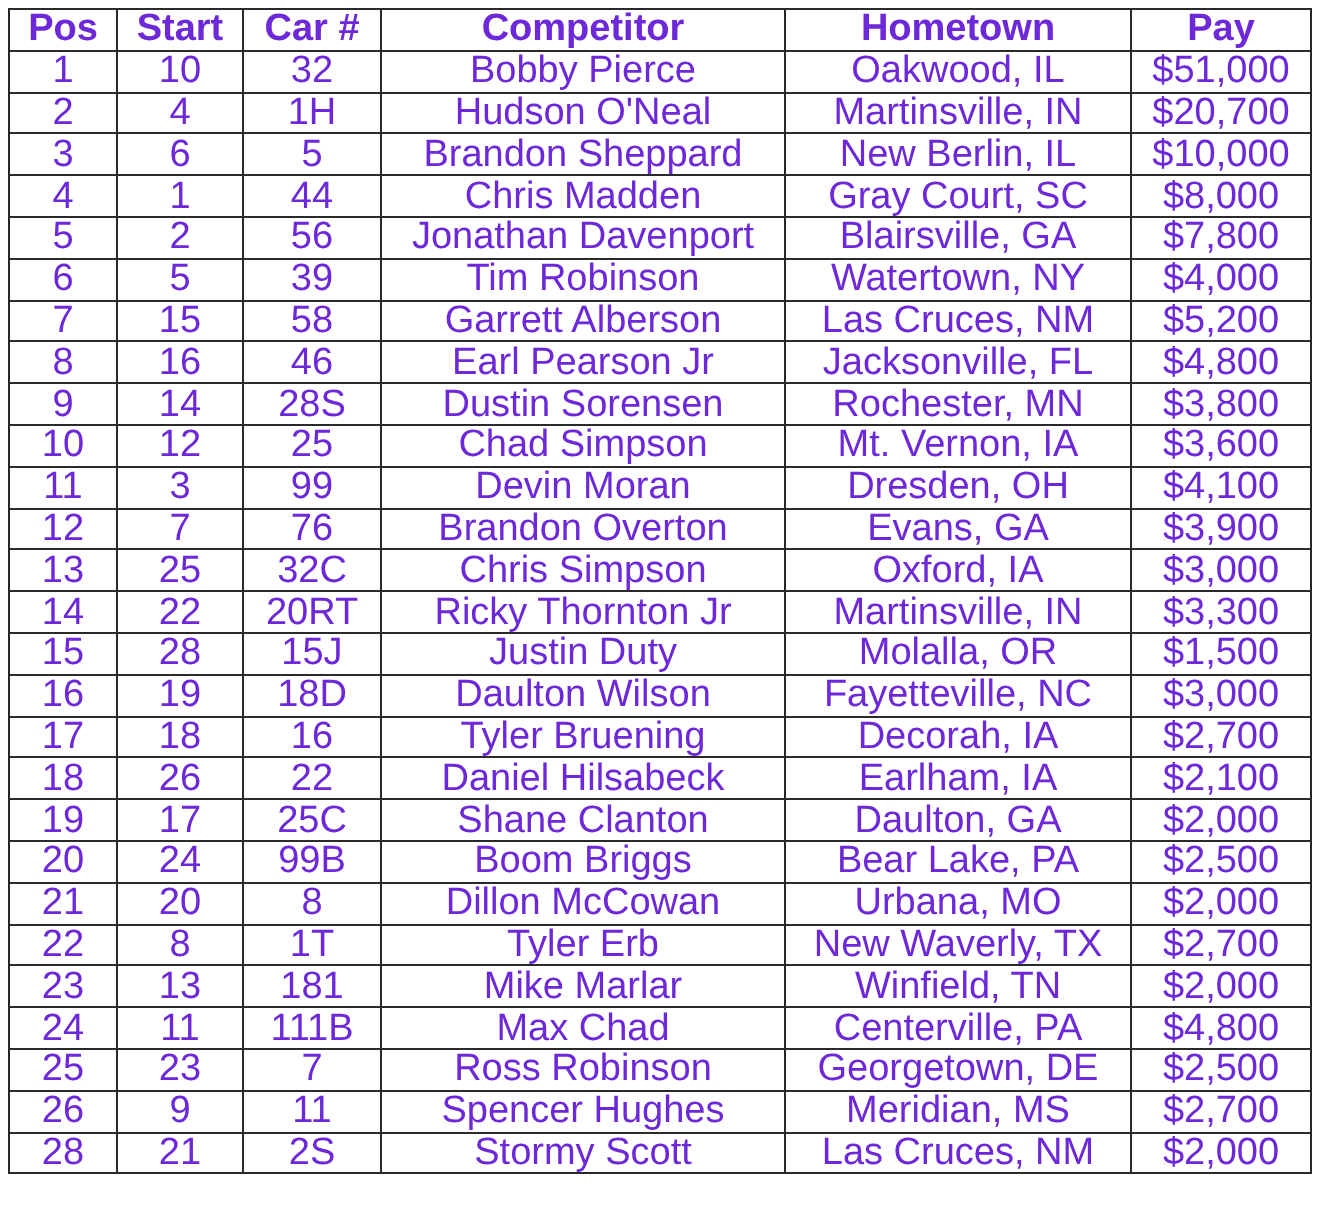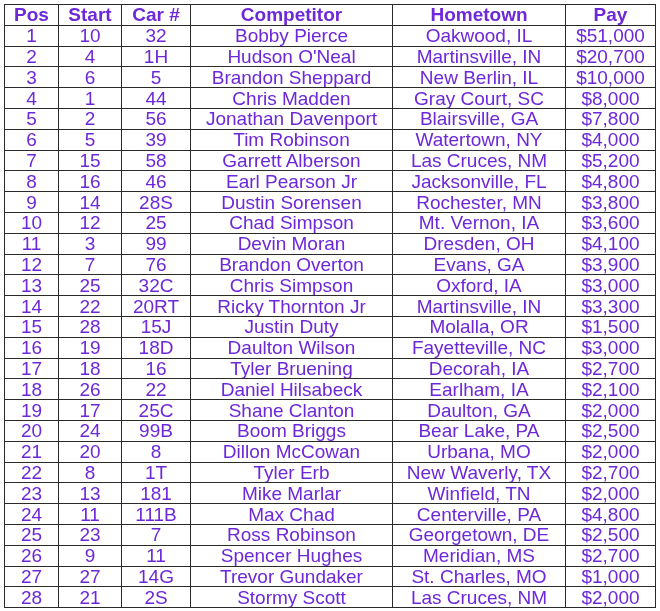--- a/index.html
+++ b/index.html
@@ -255,28 +255,20 @@
         <td>$2,500</td>
       </tr>
       <tr>
         <td>26</td>
         <td>9</td>
         <td>11</td>
         <td>Spencer Hughes</td>
         <td>Meridian, MS</td>
         <td>$2,700</td>
       </tr>
-      <tr>
-        <td>27</td>
-        <td>27</td>
-        <td>14G</td>
-        <td>Trevor Gundaker</td>
-        <td>St. Charles, MO</td>
-        <td>$1,000</td>
-      </tr>
       <tr class="last-row">
         <td>28</td>
         <td>21</td>
         <td>2S</td>
         <td>Stormy Scott</td>
         <td>Las Cruces, NM</td>
         <td>$2,000</td>
       </tr>
     </tbody>
 </table>

